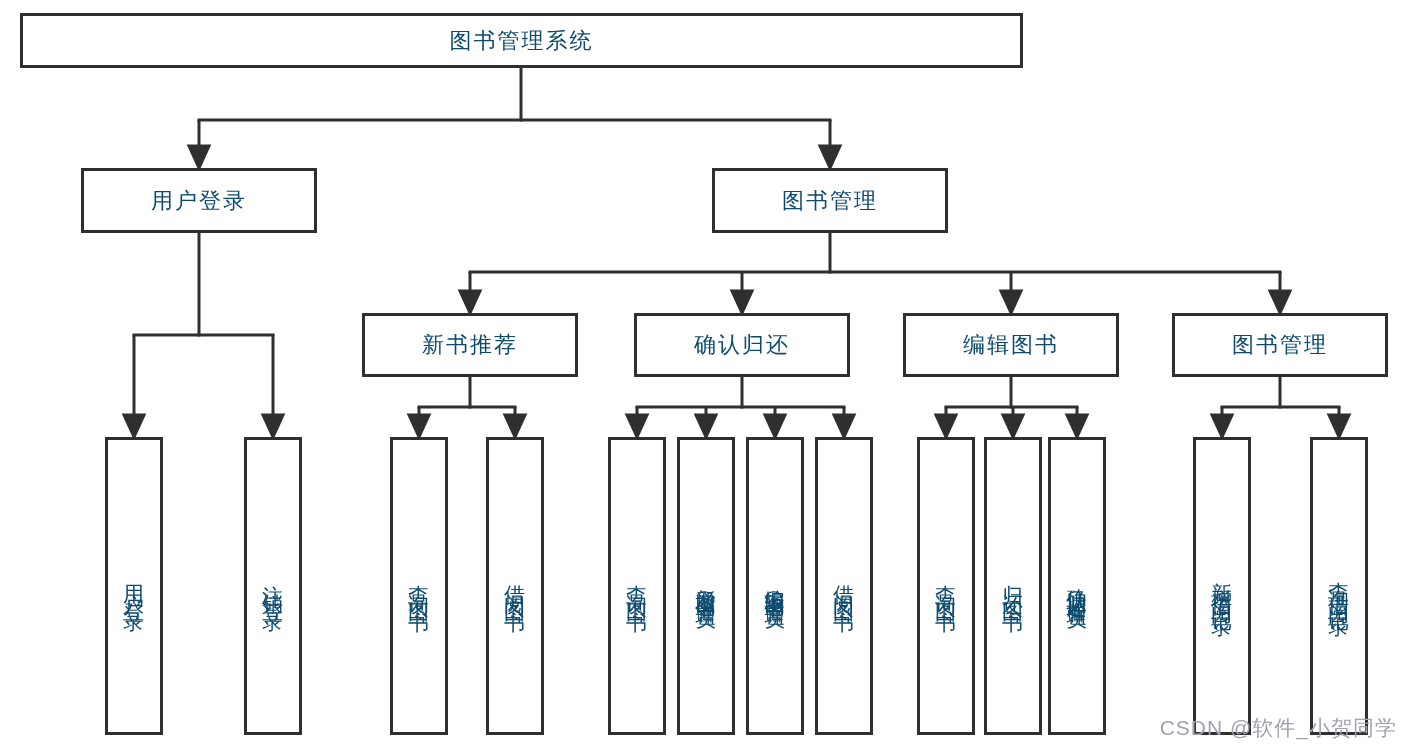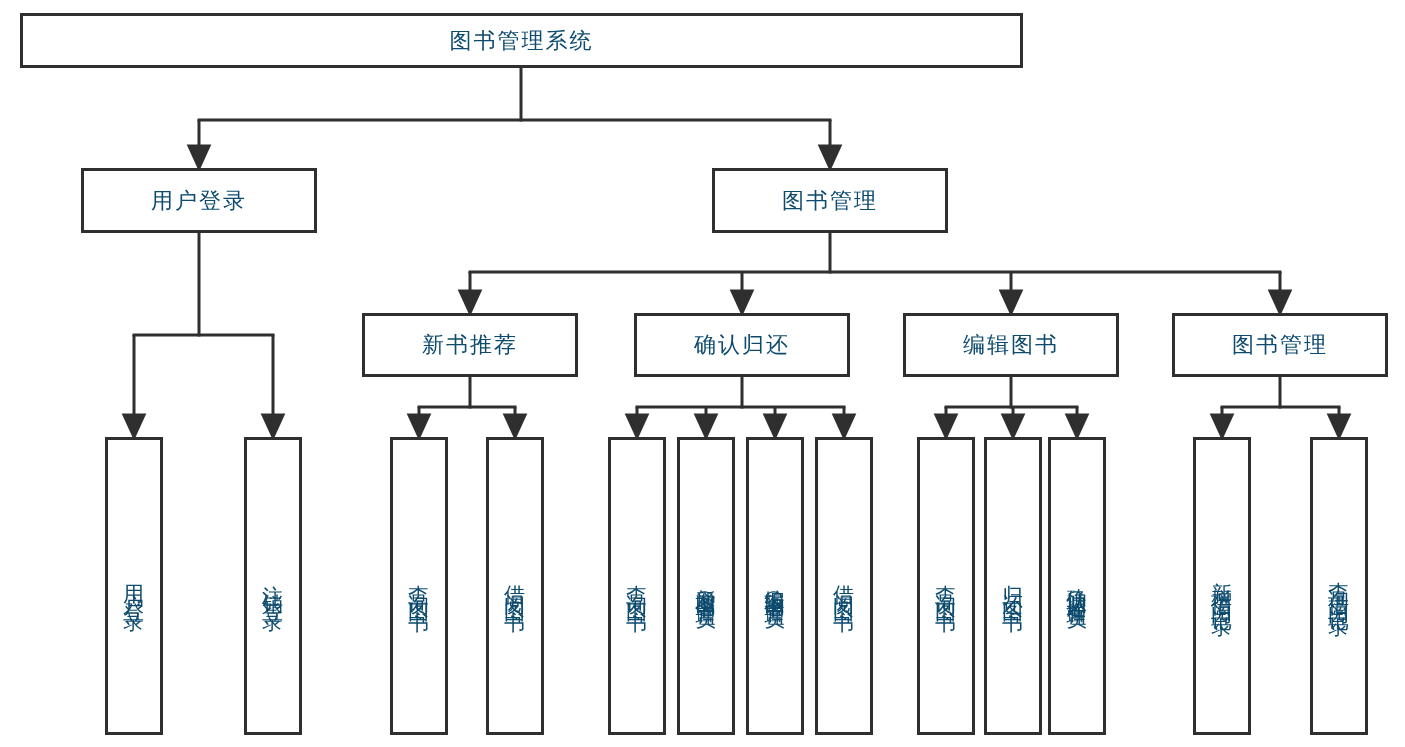--- a/index.html
+++ b/index.html
@@ -169,14 +169,15 @@
   <div class="node leaf tight" style="left:746px;">编辑图书（管理员）</div>
   <div class="node leaf" style="left:815px;">借阅图书</div>
 
   <div class="node leaf" style="left:917px;">查询图书</div>
   <div class="node leaf" style="left:984px;">归还图书</div>
   <div class="node leaf tight" style="left:1048px;">确认归还（管理员）</div>
 
   <div class="node leaf mid" style="left:1193px;">新增借阅记录</div>
   <div class="node leaf mid" style="left:1310px;">查询借阅记录</div>
 
+  <div class="watermark">CSDN @软件_小贺同学</div>
 
 </div>
 
 </body></html>

